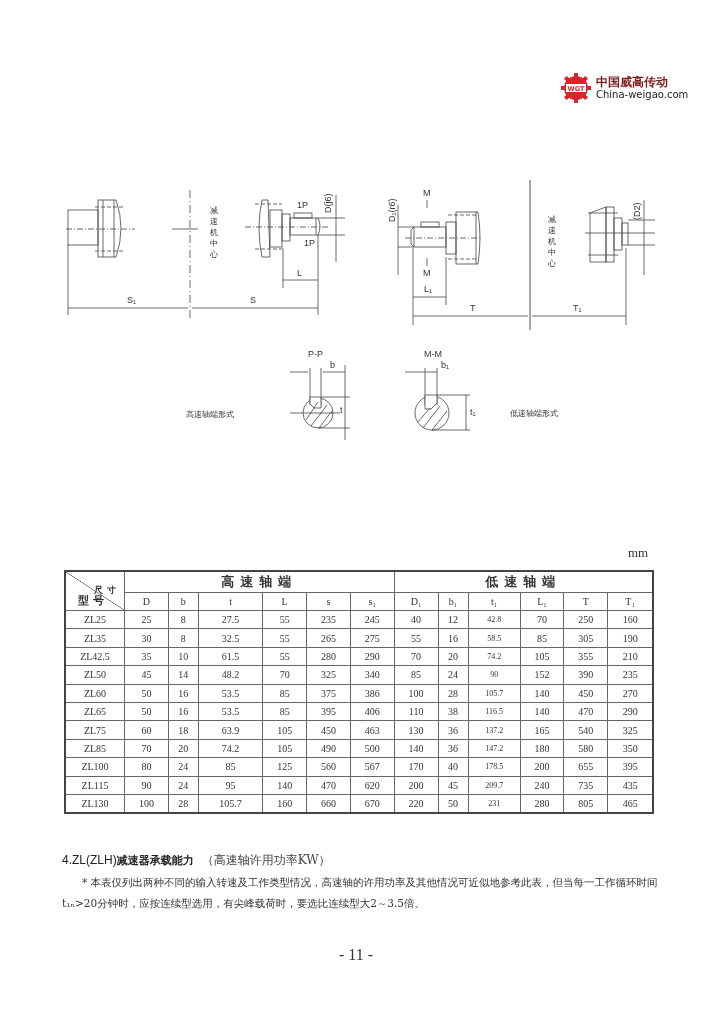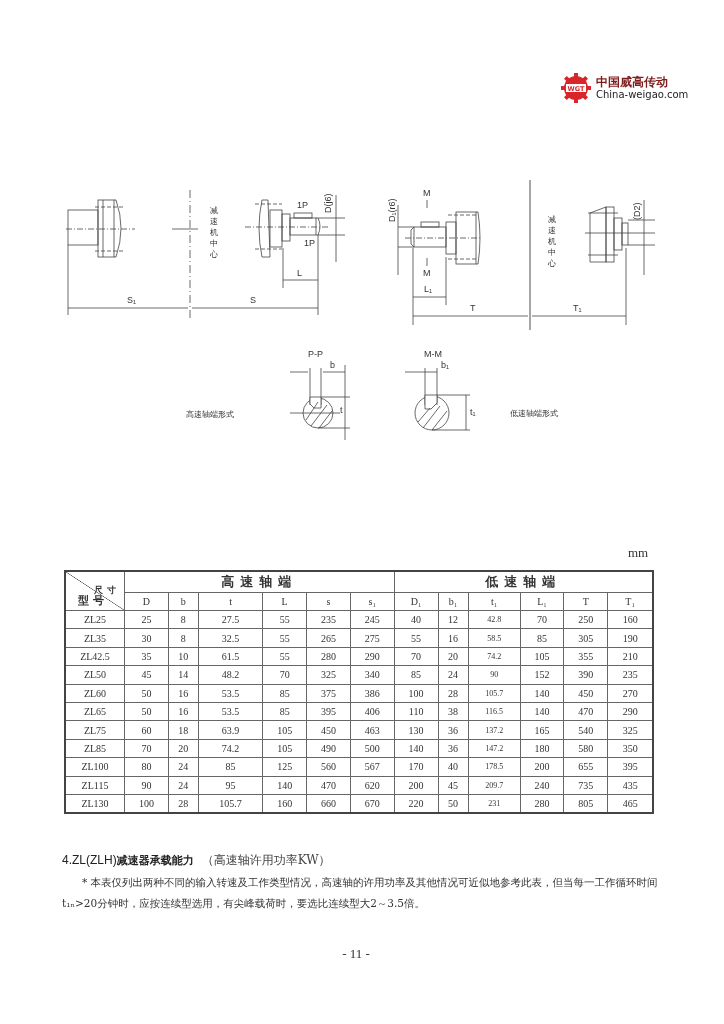--- a/index.html
+++ b/index.html
@@ -18,21 +18,21 @@
   table.spec th.grp{font-family:Liberation Mono, monospace;font-weight:bold;font-size:13px;letter-spacing:6px;height:20px;text-align:center;}
   table.spec th.col{height:17px;}
   th.corner{position:relative;width:58px;background:linear-gradient(to top right, transparent calc(50% - 0.6px), #555 50%, transparent calc(50% + 0.6px));}
   th.corner .c1{position:absolute;right:4px;top:12px;font-family:"DejaVu Sans",sans-serif;font-weight:bold;font-size:9px;letter-spacing:4px;}
   th.corner .c2{position:absolute;left:12px;bottom:2px;font-family:"DejaVu Sans",sans-serif;font-weight:bold;font-size:11px;letter-spacing:4px;}
   td.small{font-size:8px;}
   .section-title{position:absolute;left:62px;top:852px;font-family:"Liberation Sans",sans-serif;font-size:12px;color:#222;}
   .section-title b{font-family:"DejaVu Sans",sans-serif;font-size:11px;}
   .section-title .sub{font-family:"DejaVu Serif",serif;font-size:12px;margin-left:8px;color:#444;}
   .note{position:absolute;left:62px;top:872px;width:600px;font-family:"DejaVu Serif",serif;font-size:10.5px;line-height:21px;color:#333;text-indent:20px;}
-  .pagenum{position:absolute;left:0;width:712px;top:946px;text-align:center;font-family:"Liberation Serif",serif;font-size:13px;color:#333;}
+  .pagenum{position:absolute;left:0;width:712px;top:946px;text-align:center;font-family:"Liberation Serif",serif;font-size:16px;color:#333;}
 </style>
 </head>
 <body>
 
 <div class="logo">
   <svg class="logo-gear" viewBox="0 0 32 32">
     <g fill="#d9262b">
       <circle cx="16" cy="16" r="12"></circle>
       <rect x="14" y="1" width="4" height="6"></rect>
       <rect x="14" y="25" width="4" height="6"></rect>

